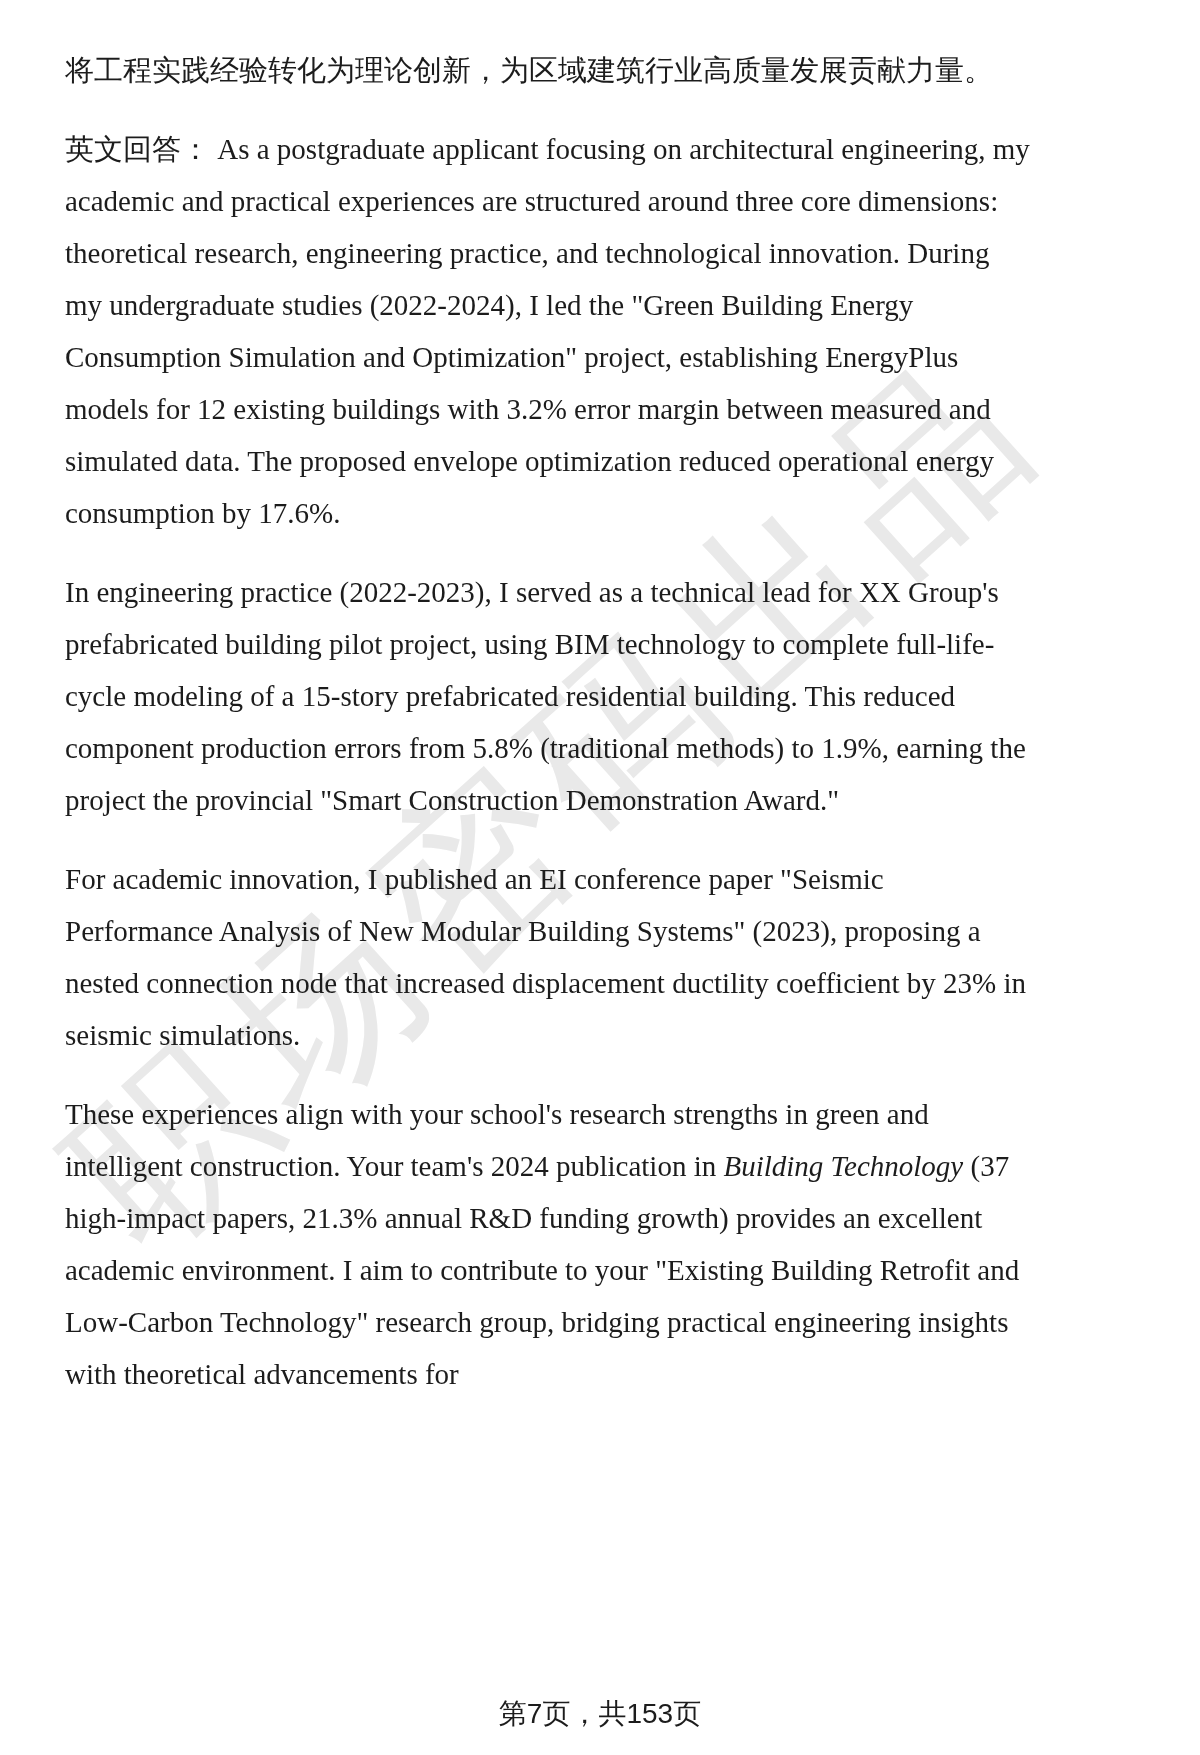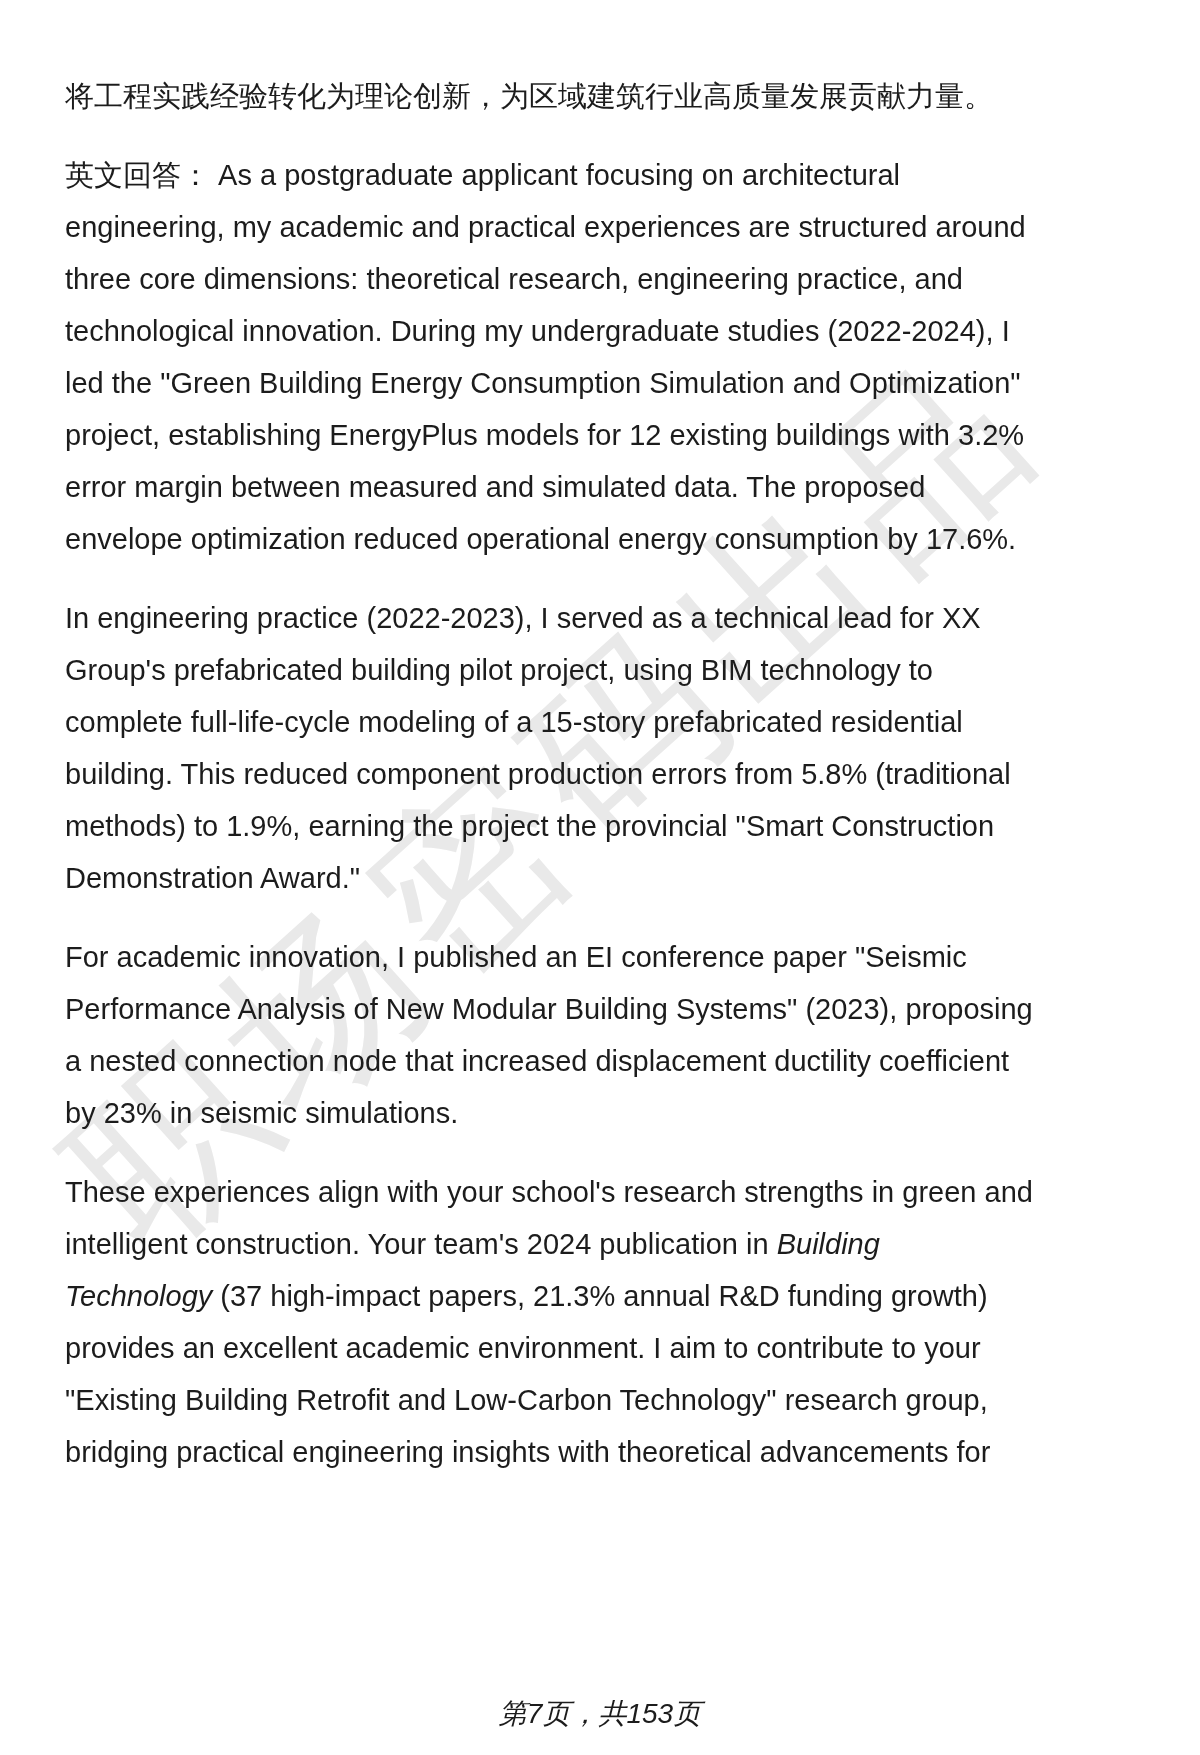--- a/index.html
+++ b/index.html
@@ -33,24 +33,25 @@
       user-select: none;
       pointer-events: none;
       font-weight: 400;
     }
 
     .doc-body {
       position: relative;
       z-index: 1;
       margin-left: 65px;
       width: 968px;
-      padding-top: 70px;
+      padding-top: 44px;
       color: #1c1c1c;
       font-size: 29px;
       line-height: 52px;
+      font-family: Liberation Serif, serif;
     }
 
     .doc-body p {
       margin-bottom: 27px;
       text-align: left;
       word-wrap: break-word;
     }
 
     .doc-body p span.italic {
       font-style: italic;
@@ -58,21 +59,20 @@
 
     .footer {
       position: absolute;
       z-index: 1;
       left: 0;
       right: 0;
       bottom: 22px;
       text-align: center;
       font-size: 28px;
       color: #1c1c1c;
-      font-style: italic;
     }
   </style>
 </head>
 <body>
 
 <div class="page">
 
   <div class="watermark">职场密码出品</div>
 
   <div class="doc-body">

